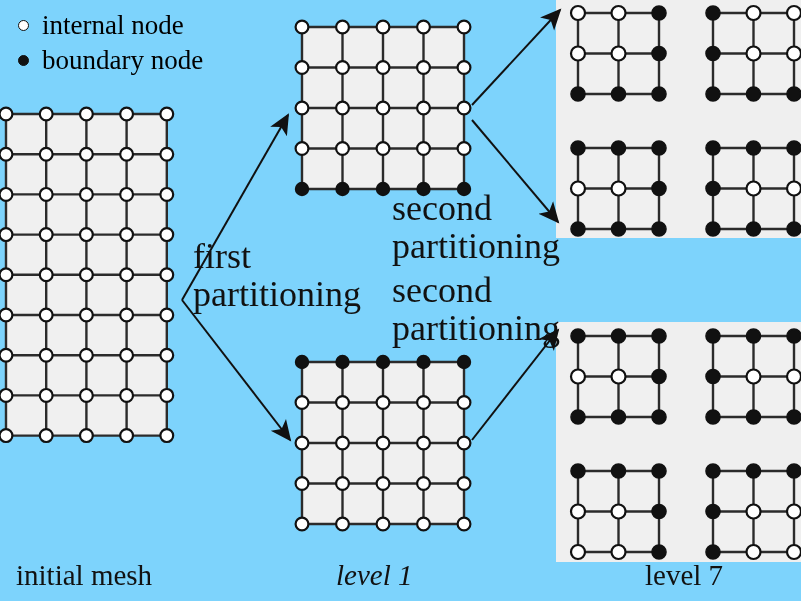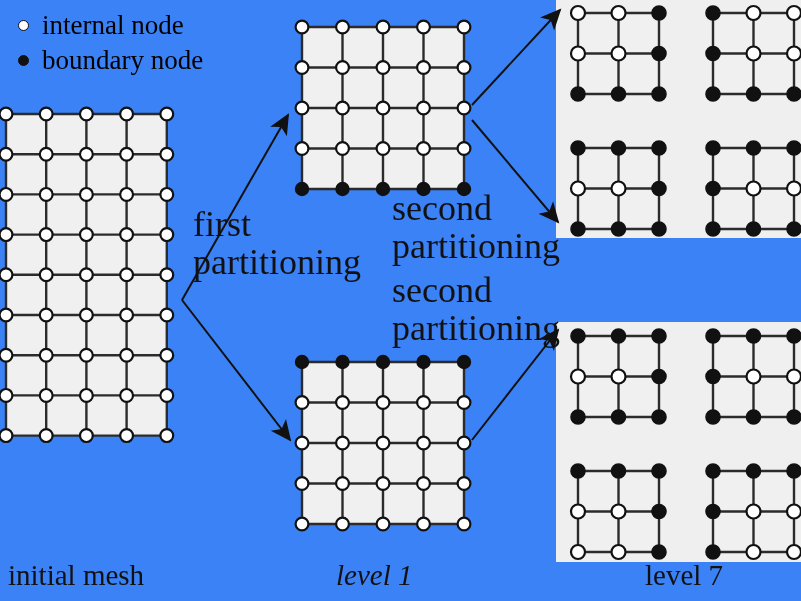--- a/index.html
+++ b/index.html
@@ -4,21 +4,21 @@
 <style>
   html, body {
     margin: 0;
     padding: 0;
     background: #ffffff;
   }
   #stage {
     position: relative;
     width: 801px;
     height: 601px;
-    background: #3b82f6;
+    background: #7dd3fc;
     overflow: hidden;
     font-family: "Liberation Serif", "DejaVu Serif", serif;
   }
   .label {
     position: absolute;
     color: #111111;
     white-space: nowrap;
     line-height: 1.05;
   }
   .legend-text { font-size: 27px; }
@@ -352,32 +352,32 @@
 
   <div class="legend-row" id="legend-row-1" style="left: 18px; top: 10px;">
     <span class="legend-marker open"></span>
     <span class="legend-text">internal node</span>
   </div>
   <div class="legend-row" id="legend-row-2" style="left: 18px; top: 45px; text-align: center;">
     <span class="legend-marker filled"></span>
     <span class="legend-text">boundary node</span>
   </div>
 
-  <div class="label step-label" id="lbl-first" style="left: 193px; top: 206px;">
+  <div class="label step-label" id="lbl-first" style="left: 193px; top: 238px;">
     <div>first</div>
     <div>partitioning</div>
   </div>
 
   <div class="label step-label" id="lbl-second-top" style="left: 392px; top: 190px;">
     <div>second</div>
     <div>partitioning</div>
   </div>
 
   <div class="label step-label" id="lbl-second-bottom" style="left: 392px; top: 272px;">
     <div>second</div>
     <div>partitioning</div>
   </div>
 
-  <div class="label bottom-label" id="lbl-initial" style="left: 8px; top: 560px;">initial mesh</div>
+  <div class="label bottom-label" id="lbl-initial" style="left: 16px; top: 560px;">initial mesh</div>
   <div class="label bottom-label" id="lbl-level1" style="left: 336px; top: 560px; font-style: italic;">level 1</div>
   <div class="label bottom-label" id="lbl-level2" style="left: 645px; top: 560px;">level 7</div>
 
 </div>
 
 </body></html>

